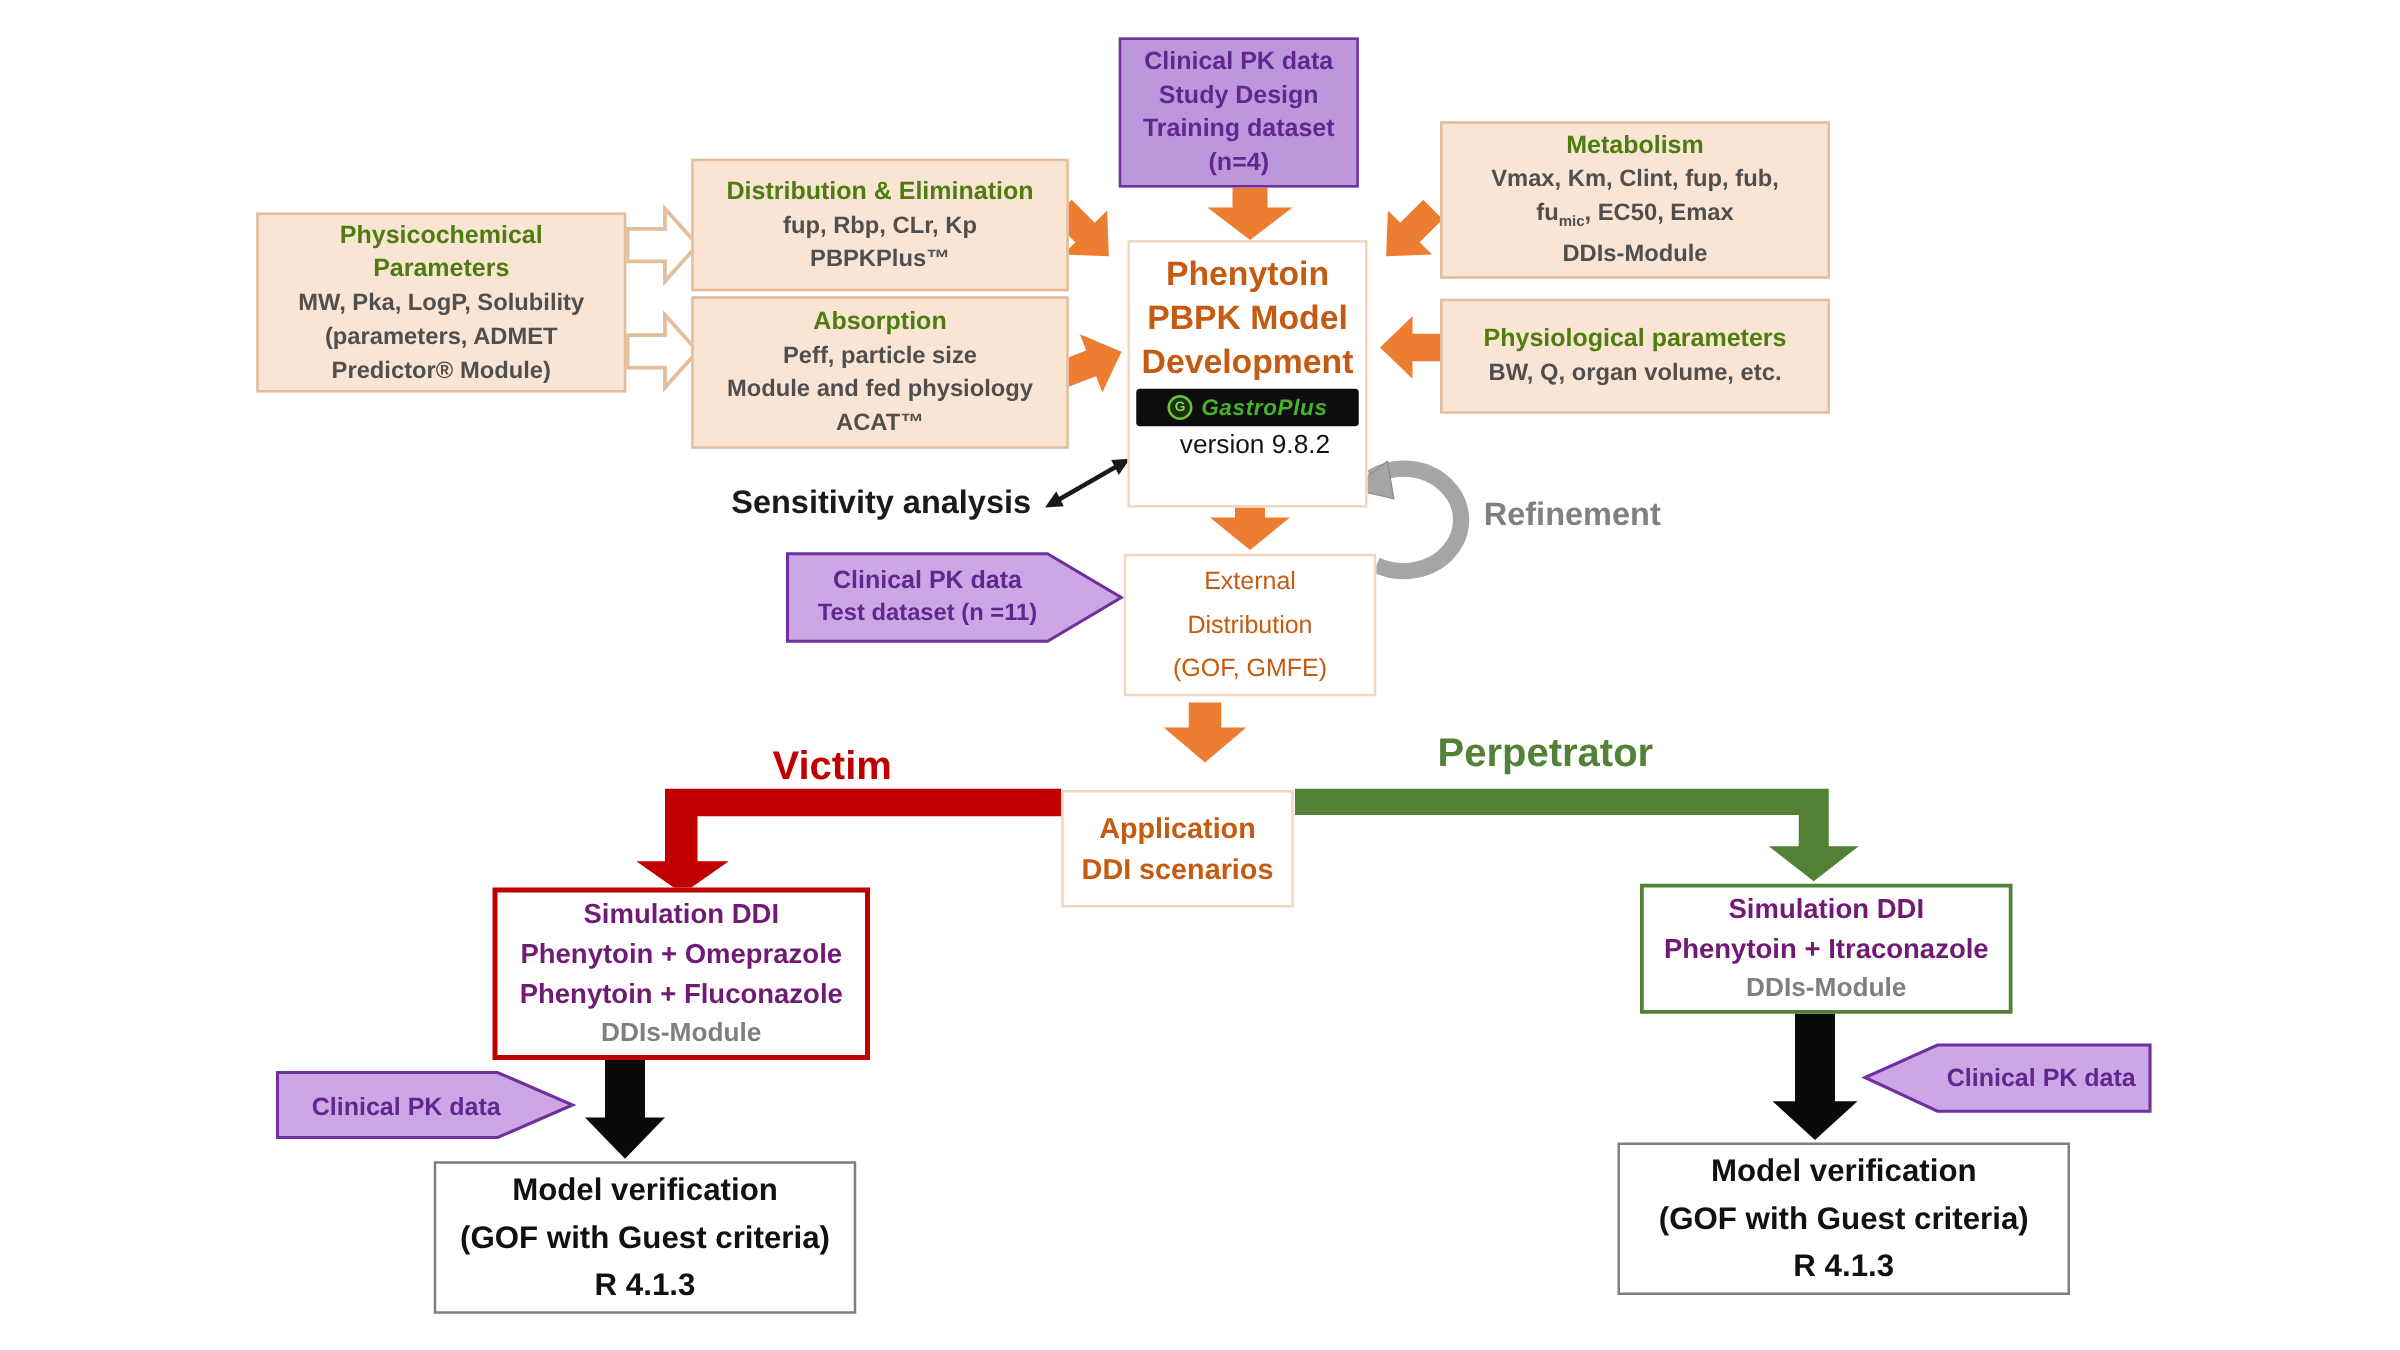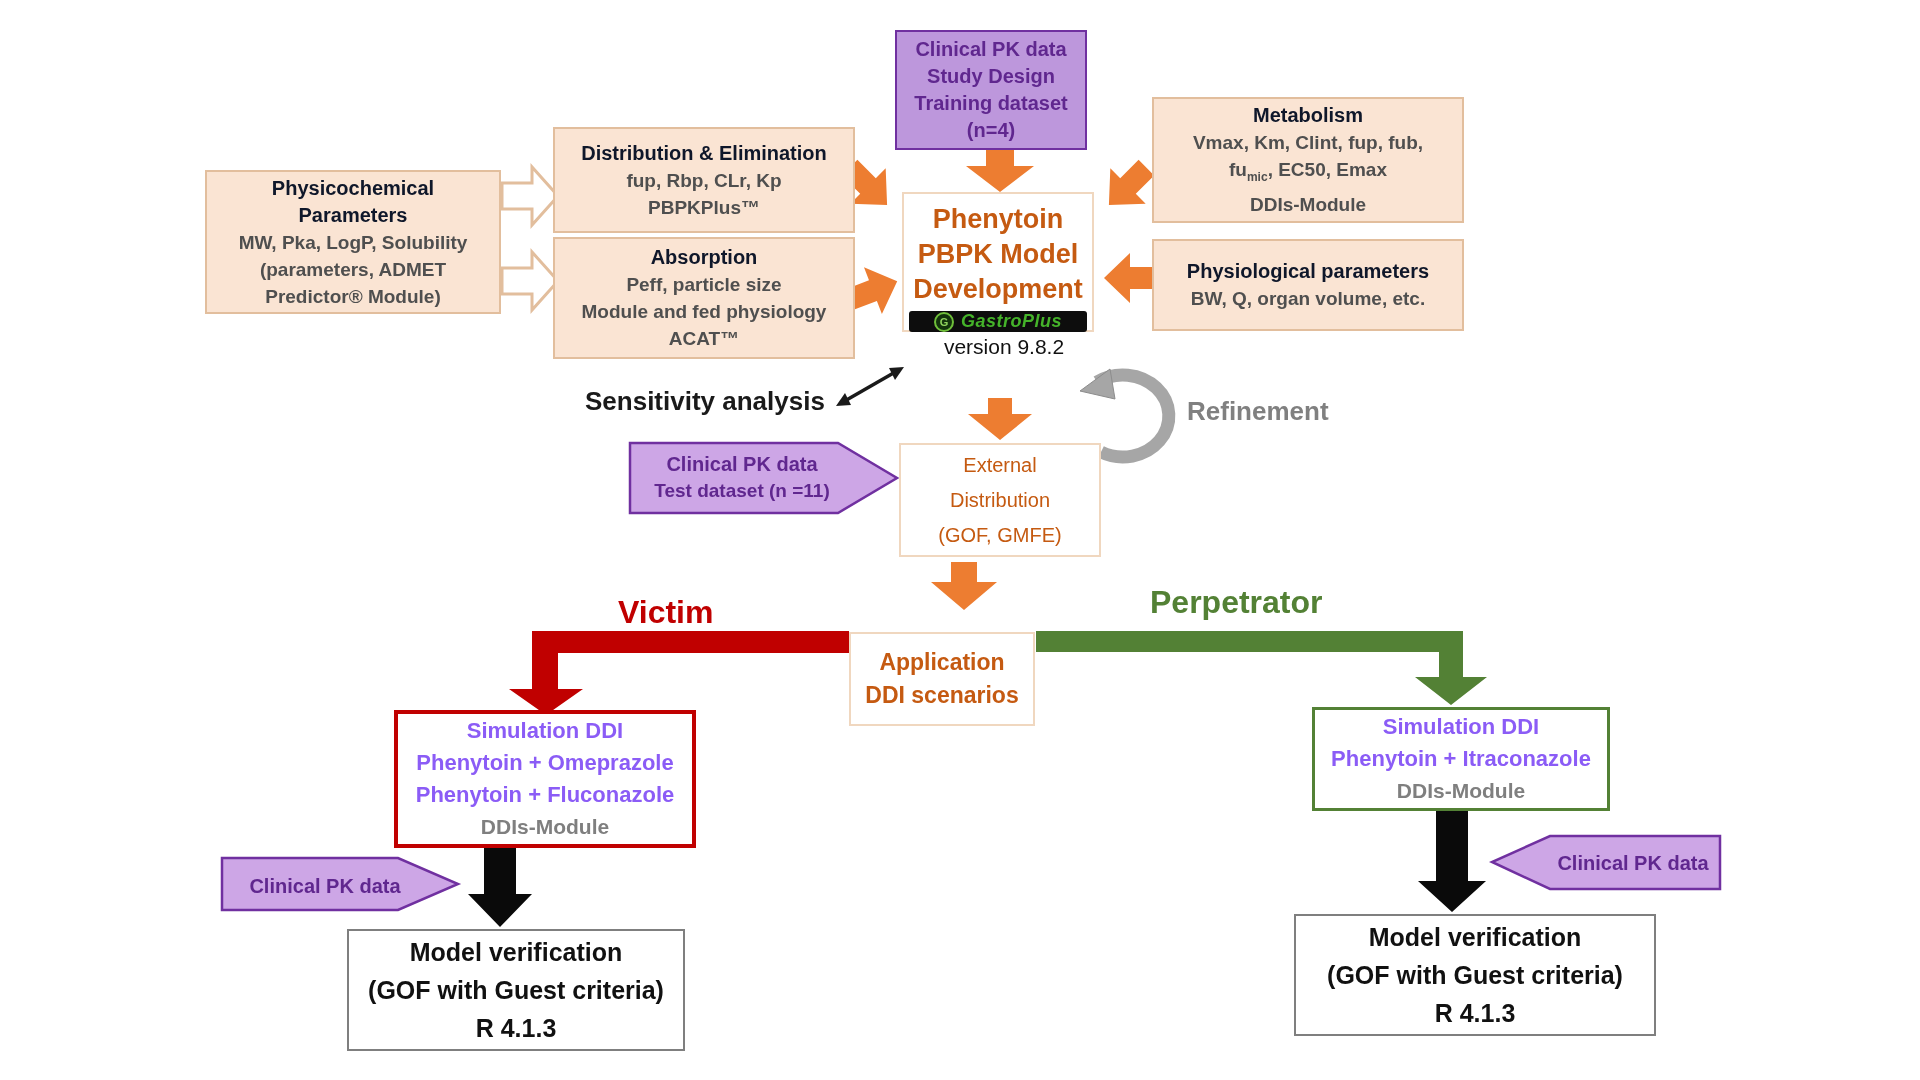--- a/index.html
+++ b/index.html
@@ -17,21 +17,21 @@
   .gray-head{fill:var(--arrow_gray);stroke:#8c8c8c;stroke-width:1;}
   .refine-arc{fill:none;stroke:var(--arrow_gray);stroke-width:13;}
   .sens-line{stroke:#1a1a1a;stroke-width:3.5;}
   .sens-head{fill:#1a1a1a;}
 
   .box{
     position:absolute;box-sizing:border-box;text-align:center;
     display:flex;flex-direction:column;justify-content:center;
   }
   .peach{background:var(--peach_fill);border:2px solid var(--peach_border);}
-  .peach .hdr{font-weight:700;color:#0f172a;font-size:20px;line-height:27px;}
+  .peach .hdr{font-weight:700;color:#4d7c0f;font-size:20px;line-height:27px;}
   .peach .bl{font-weight:700;color:#4f4f4f;font-size:19px;line-height:27px;}
 
   .purplebox{background:var(--purple_fill);border:2.5px solid var(--purple_border);}
   .purplebox .bl{font-weight:700;color:var(--purple_text);font-size:20px;line-height:27px;}
 
   .whitebox{background:#ffffff;border:2px solid #f0d7bf;}
   .model-title{font-weight:700;color:var(--orange_text);font-size:27px;line-height:35px;}
   .orange-line{font-weight:400;color:var(--orange_text);font-size:20px;line-height:35px;}
   .app-line{font-weight:700;color:var(--orange_text);font-size:23px;line-height:33px;}
 
@@ -44,21 +44,21 @@
     border:2px solid #6fbf3a;background:#12330c;box-sizing:border-box;
     display:flex;align-items:center;justify-content:center;
     color:#8fd45d;font-size:11px;font-weight:700;
   }
   .logo-text{color:#45b32a;font-weight:700;font-style:italic;font-size:18px;letter-spacing:.5px;}
   .version-line{color:#111;font-size:21px;font-weight:400;margin-top:3px;padding-left:12px;}
 
   .simbox{background:#ffffff;}
   .sim-red{border:4px solid var(--red);}
   .sim-green{border:3px solid var(--green);}
-  .simbox .bl{font-weight:700;color:#8b5cf6;font-size:22px;line-height:32px;}
+  .simbox .bl{font-weight:700;color:#701a75;font-size:22px;line-height:32px;}
   .simbox .module{font-weight:700;color:#7f7f7f;font-size:21px;line-height:32px;}
 
   .verifbox{background:#ffffff;border:2px solid #7f7f7f;}
   .verifbox .bl{font-weight:700;color:#111;font-size:25px;line-height:38px;}
 
   .flabel{position:absolute;font-weight:700;white-space:nowrap;}
   .lbl-sens{font-size:26px;color:#1a1a1a;}
   .lbl-refine{font-size:26px;color:var(--gray);}
   .lbl-victim{font-size:32px;color:var(--red);}
   .lbl-perp{font-size:32px;color:var(--green);}
@@ -152,21 +152,21 @@
     <div class="bl">Vmax, Km, Clint, fup, fub,</div>
     <div class="bl"><span>fu</span><sub>mic</sub><span>, EC50, Emax</span></div>
     <div class="bl">DDIs-Module</div>
   </div>
 
   <div class="box peach" style="left:1152px;top:239px;width:312px;height:92px">
     <div class="hdr">Physiological parameters</div>
     <div class="bl">BW, Q, organ volume, etc.</div>
   </div>
 
-  <div class="box whitebox" style="left:902px;top:192px;width:192px;height:140px;justify-content:flex-start;padding-top:8px">
+  <div class="box whitebox" style="left:902px;top:192px;width:192px;height:214px;justify-content:flex-start;padding-top:8px">
     <div class="model-title">Phenytoin</div>
     <div class="model-title">PBPK Model</div>
     <div class="model-title">Development</div>
     <div class="logo-bar">
       <span class="logo-icon">G</span>
       <span class="logo-text">GastroPlus</span>
     </div>
     <div class="version-line">version 9.8.2</div>
   </div>
 

